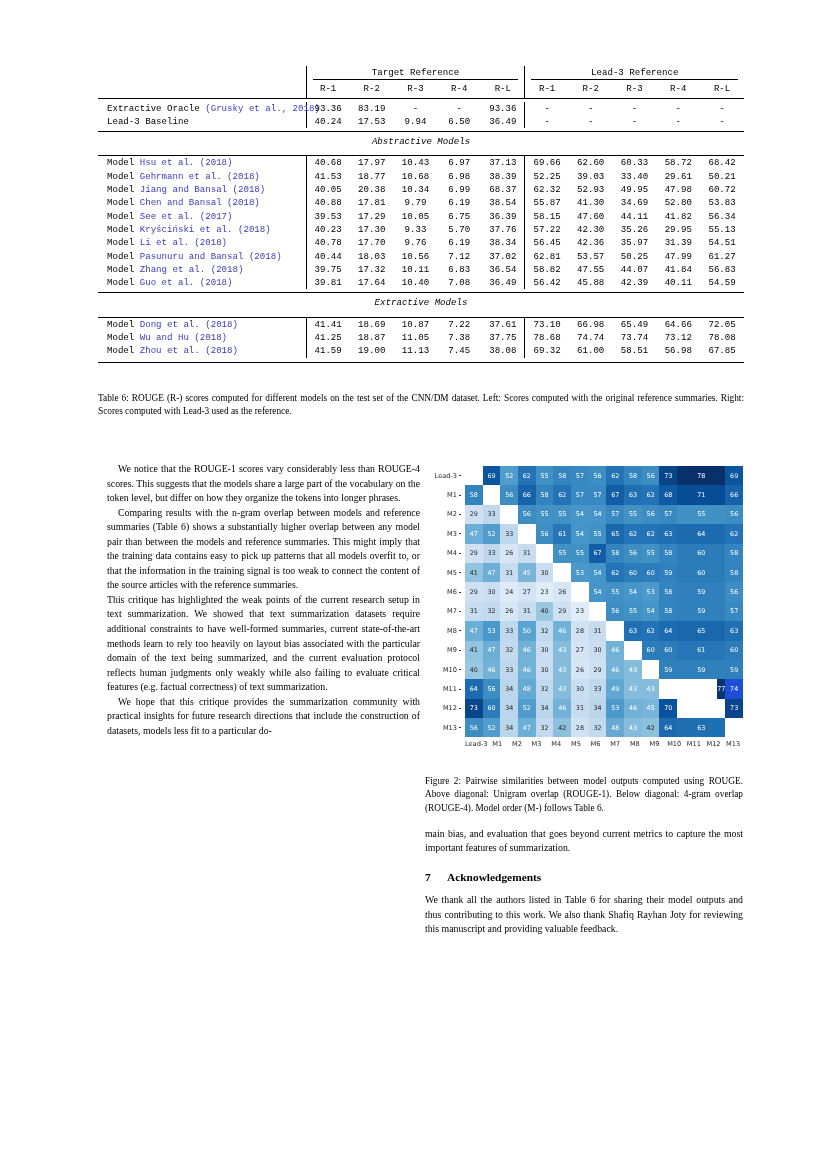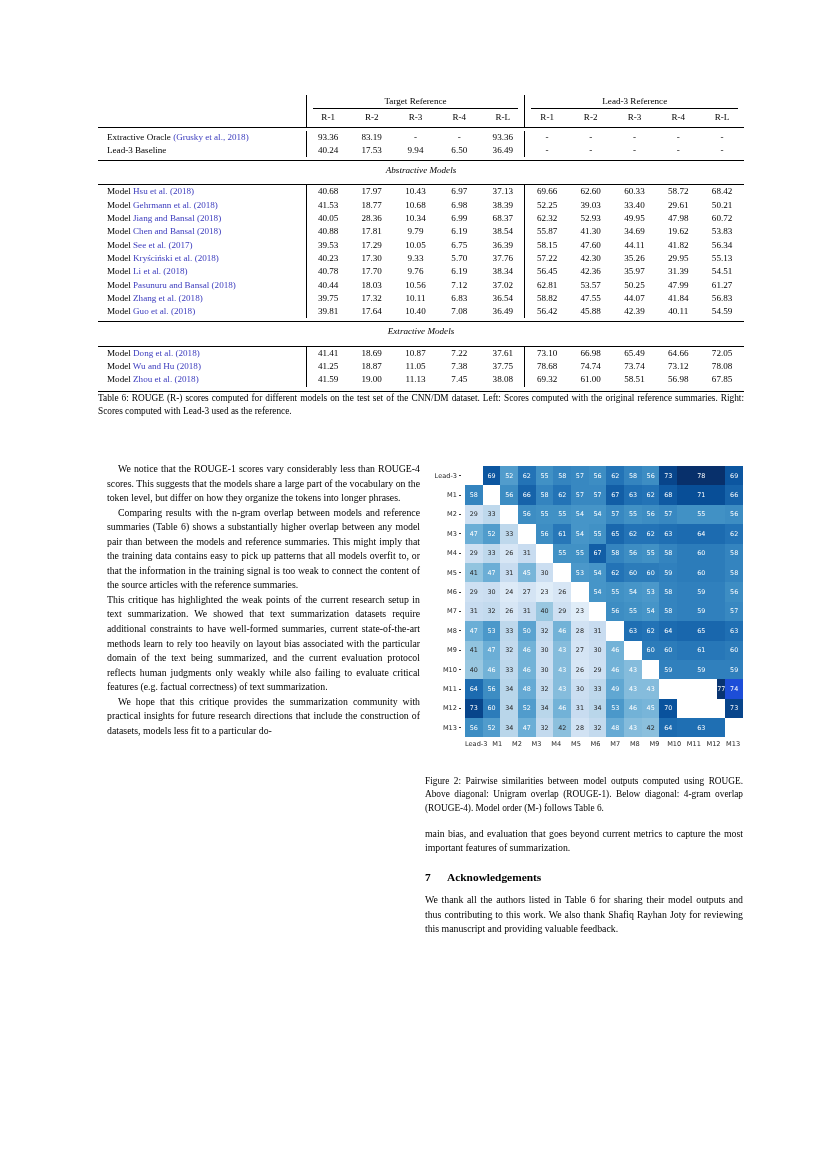--- a/index.html
+++ b/index.html
@@ -19,22 +19,23 @@
     position: absolute;
     left: 0; top: 0;
     width: 827px;
     height: 1169px;
   }
 
   
   #table-block {
     position: absolute;
     left: 98px;
-    top: 95px;
+    top: 66px;
     width: 646px;
+    font-family: Liberation Mono, monospace;
   }
   table.rouge {
     border-collapse: collapse;
     font-size: 9.1px;
     width: 646px;
     table-layout: fixed;
   }
   table.rouge td, table.rouge th {
     padding: 0;
     font-weight: normal;
@@ -309,41 +310,41 @@
             <td class="num">38.39</td>
             <td class="num vbar">52.25</td>
             <td class="num">39.03</td>
             <td class="num">33.40</td>
             <td class="num">29.61</td>
             <td class="num">50.21</td>
           </tr>
           <tr>
             <td class="name-col">Model <span class="cite">Jiang and Bansal (2018)</span></td>
             <td class="num vbar">40.05</td>
-            <td class="num">28.36</td>
+            <td class="num">20.38</td>
             <td class="num">10.34</td>
             <td class="num">6.99</td>
             <td class="num">68.37</td>
             <td class="num vbar">62.32</td>
             <td class="num">52.93</td>
             <td class="num">49.95</td>
             <td class="num">47.98</td>
             <td class="num">60.72</td>
           </tr>
           <tr>
             <td class="name-col">Model <span class="cite">Chen and Bansal (2018)</span></td>
             <td class="num vbar">40.88</td>
             <td class="num">17.81</td>
             <td class="num">9.79</td>
             <td class="num">6.19</td>
             <td class="num">38.54</td>
             <td class="num vbar">55.87</td>
             <td class="num">41.30</td>
             <td class="num">34.69</td>
-            <td class="num">19.62</td>
+            <td class="num">52.80</td>
             <td class="num">53.83</td>
           </tr>
           <tr>
             <td class="name-col">Model <span class="cite">See et al. (2017)</span></td>
             <td class="num vbar">39.53</td>
             <td class="num">17.29</td>
             <td class="num">10.05</td>
             <td class="num">6.75</td>
             <td class="num">36.39</td>
             <td class="num vbar">58.15</td>

